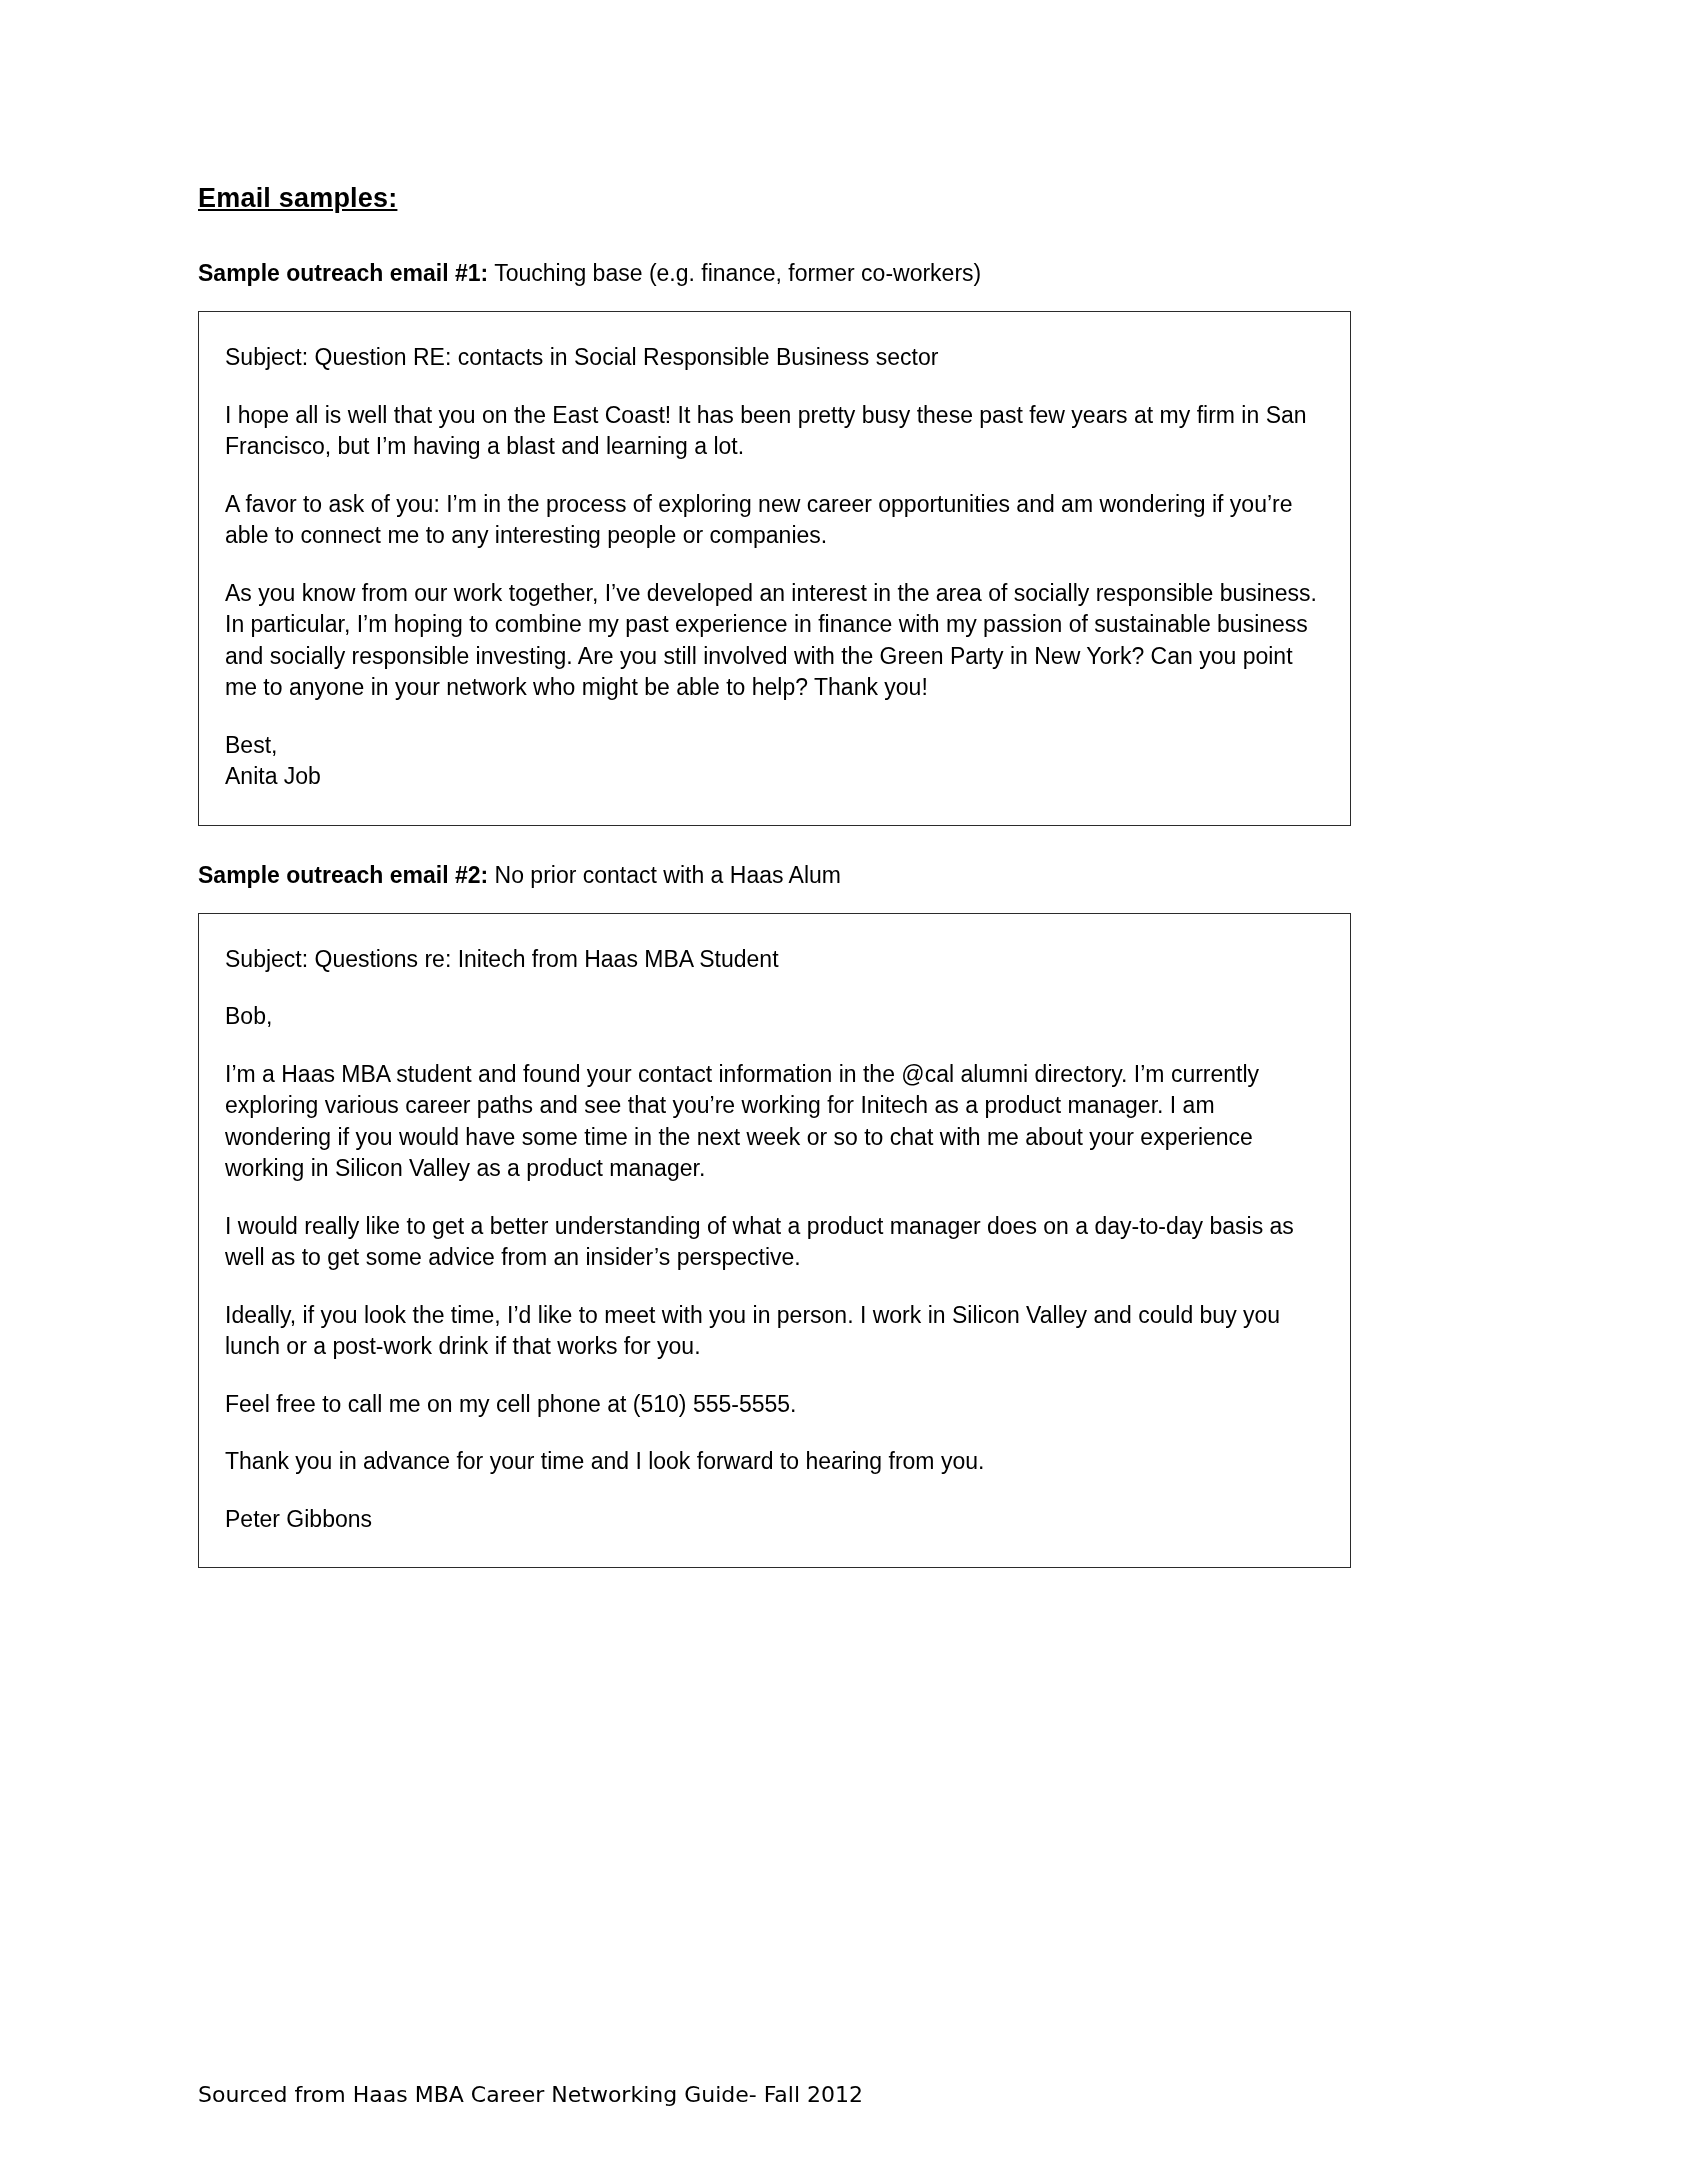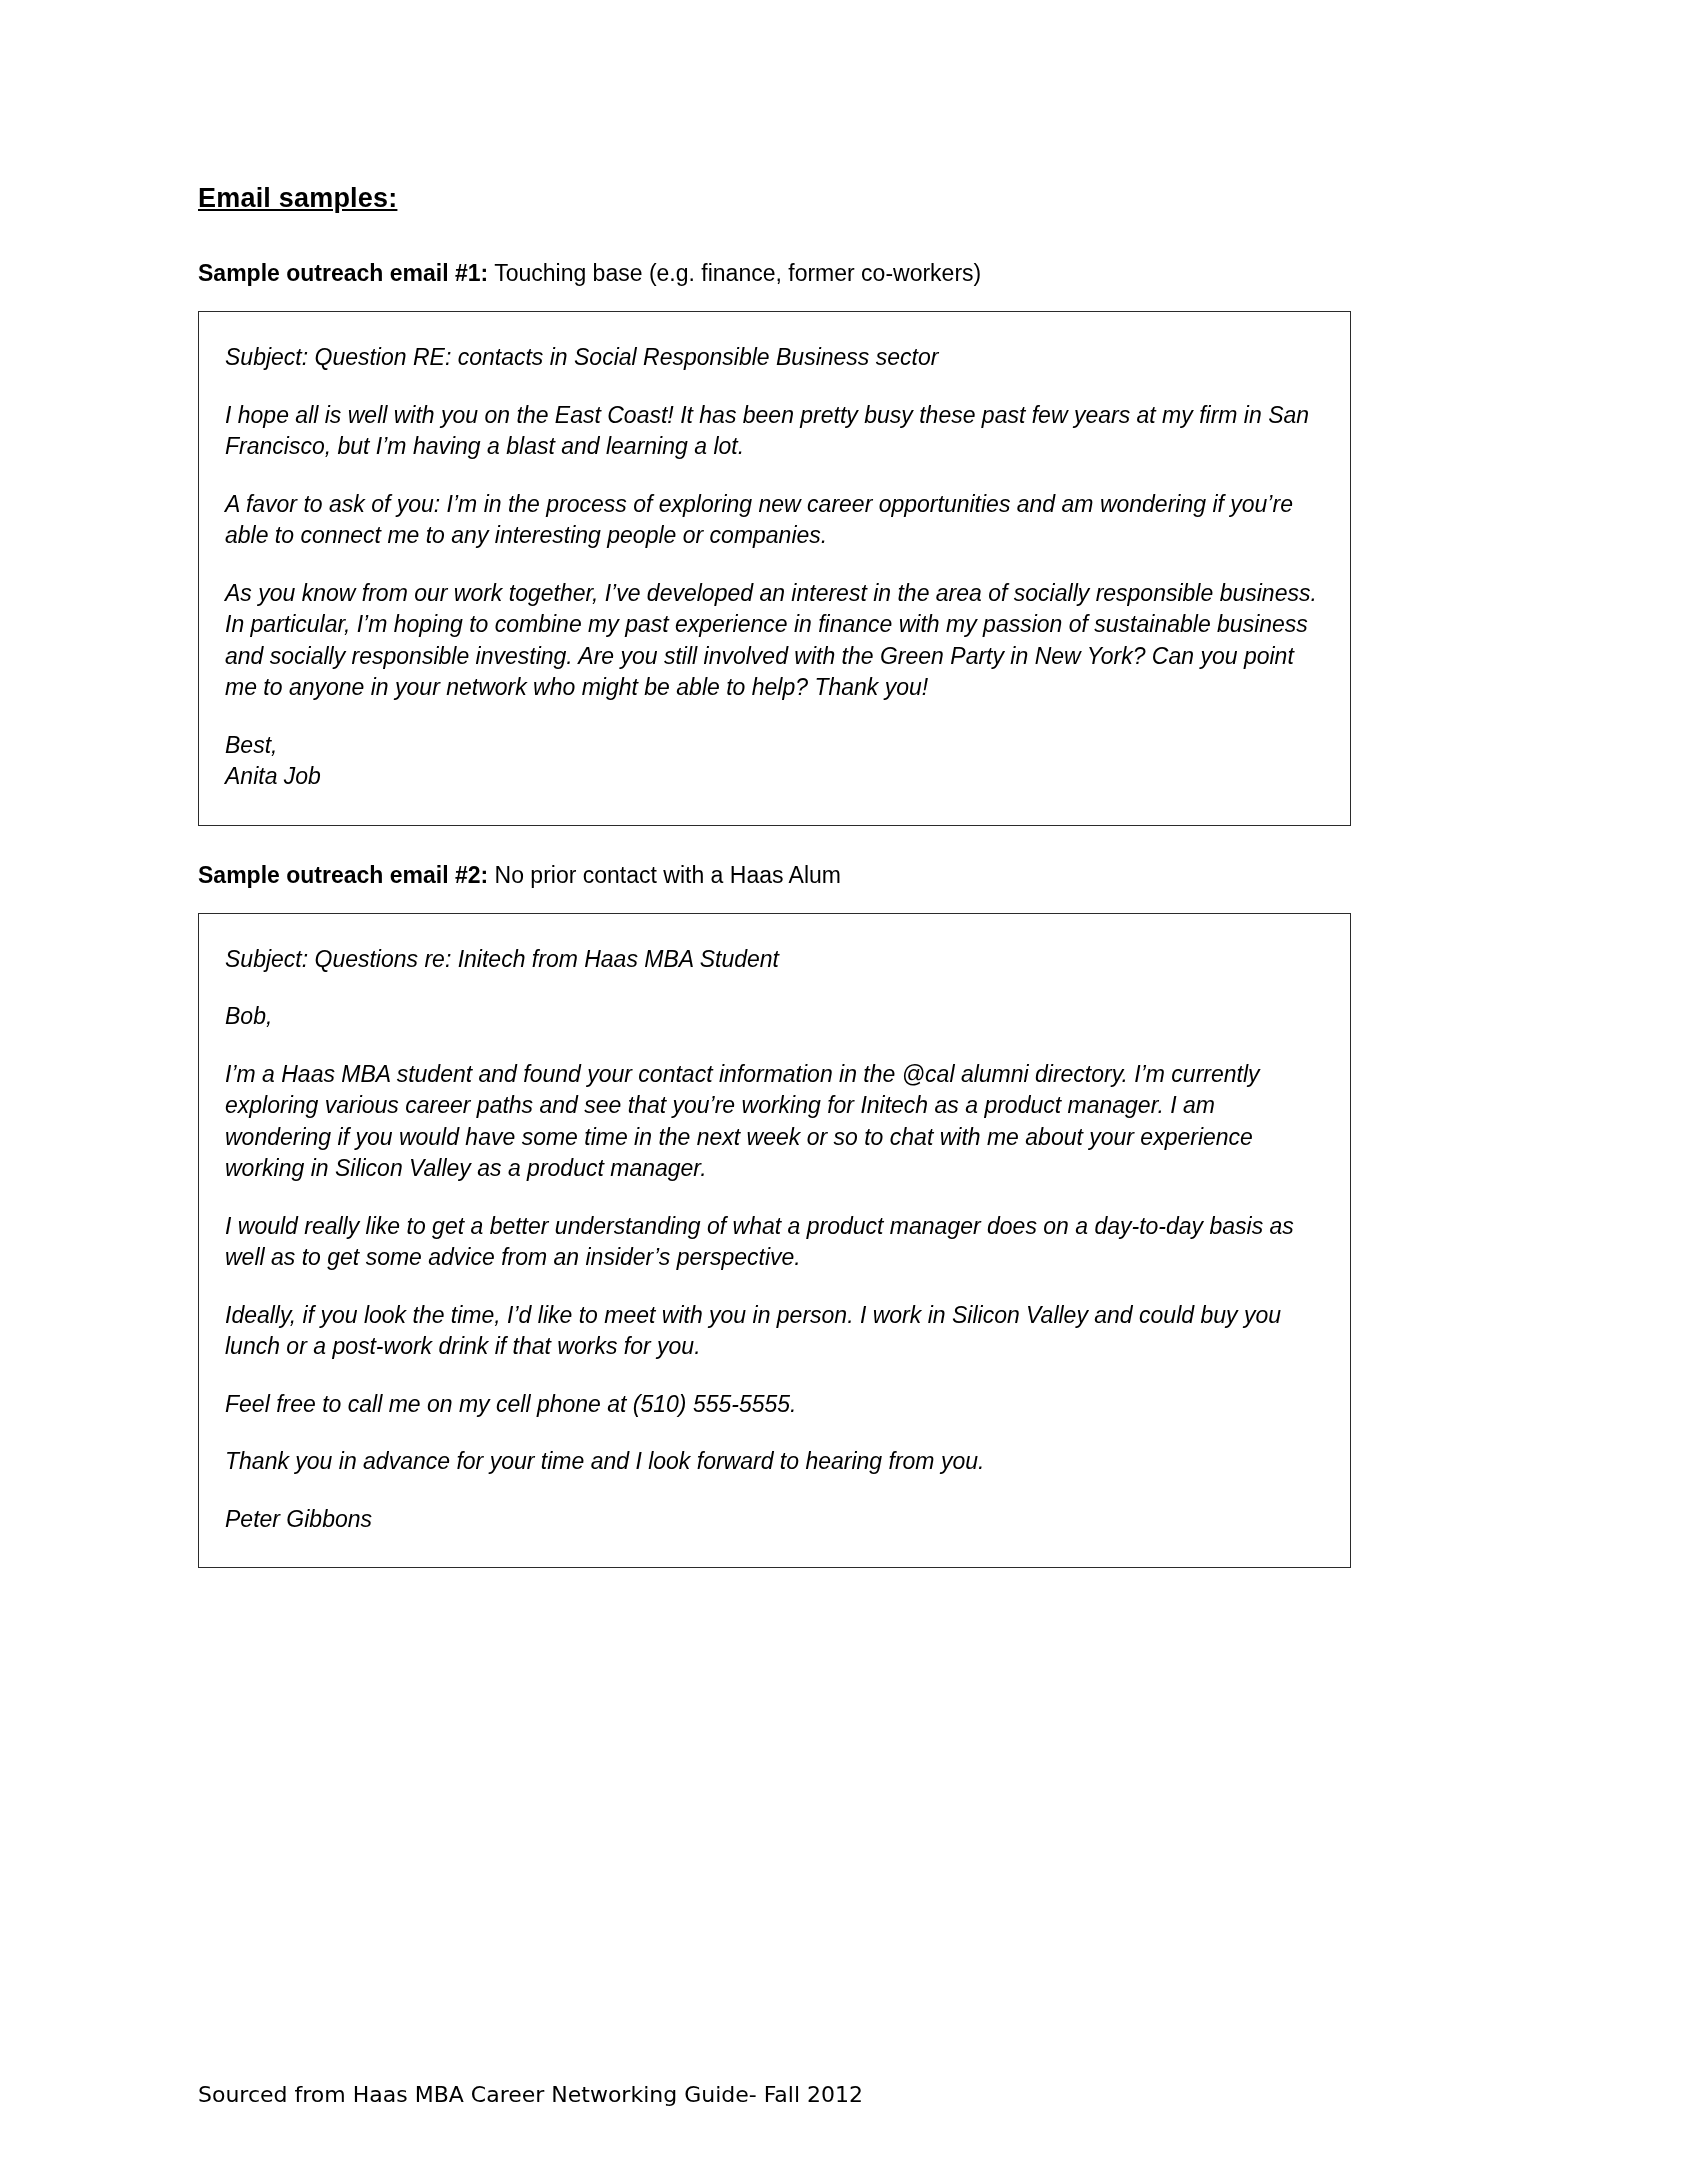--- a/index.html
+++ b/index.html
@@ -39,21 +39,20 @@
   .email-box {
     border: 1.5px solid #2b2b2b;
     box-sizing: border-box;
     margin-top: 22px;
     padding: 30px 26px 32px 26px;
   }
   .email-box p {
     font-size: 23px;
     line-height: 1.37;
     margin: 0 0 26px 0;
-    font-style: italic;
   }
   .email-box p:last-child {
     margin-bottom: 0;
   }
   .sig-line {
     display: block;
   }
   .spacer-between {
     height: 34px;
   }
@@ -72,21 +71,21 @@
 <div class="page">
 
   <h1 class="doc-title">Email samples:</h1>
 
   <p class="sample-label">
     <span class="bold">Sample outreach email #1:</span><span> Touching base (e.g. finance, former co-workers)</span>
   </p>
 
   <div class="email-box">
     <p>Subject: Question RE: contacts in Social Responsible Business sector</p>
-    <p>I hope all is well with you on the East Coast! It has been pretty busy these past few years at my firm in San Francisco, but I’m having a blast and learning a lot.</p>
+    <p>I hope all is well that you on the East Coast! It has been pretty busy these past few years at my firm in San Francisco, but I’m having a blast and learning a lot.</p>
     <p>A favor to ask of you: I’m in the process of exploring new career opportunities and am wondering if you’re able to connect me to any interesting people or companies.</p>
     <p>As you know from our work together, I’ve developed an interest in the area of socially responsible business. In particular, I’m hoping to combine my past experience in finance with my passion of sustainable business and socially responsible investing. Are you still involved with the Green Party in New York? Can you point me to anyone in your network who might be able to help? Thank you!</p>
     <p>
       <span class="sig-line">Best,</span>
       <span class="sig-line">Anita Job</span>
     </p>
   </div>
 
   <div class="spacer-between"></div>
 

